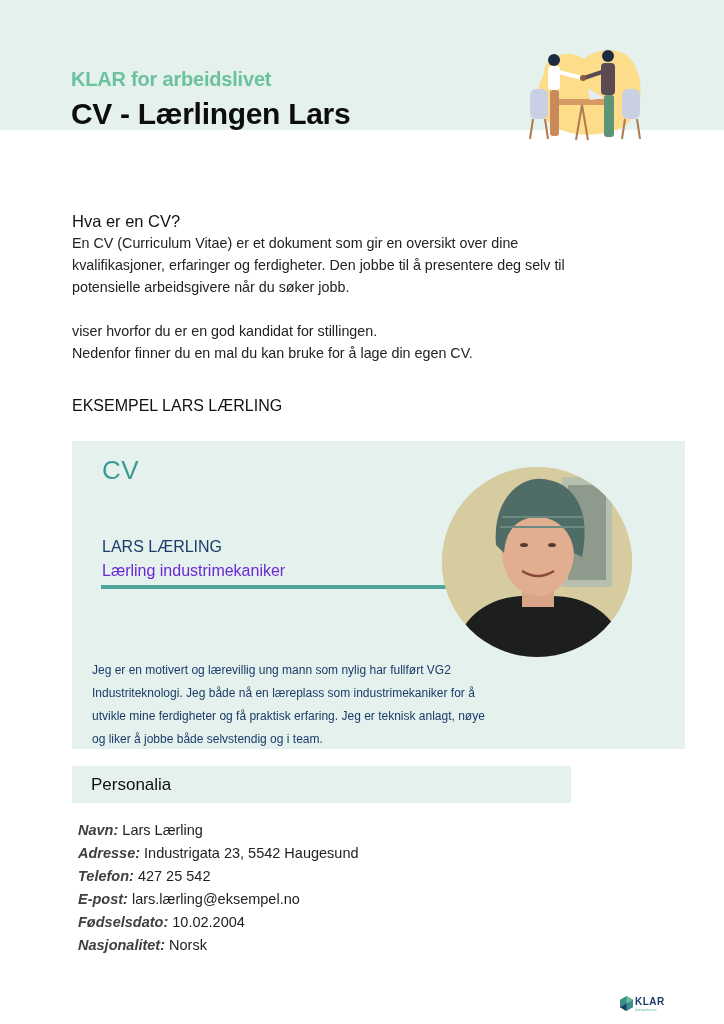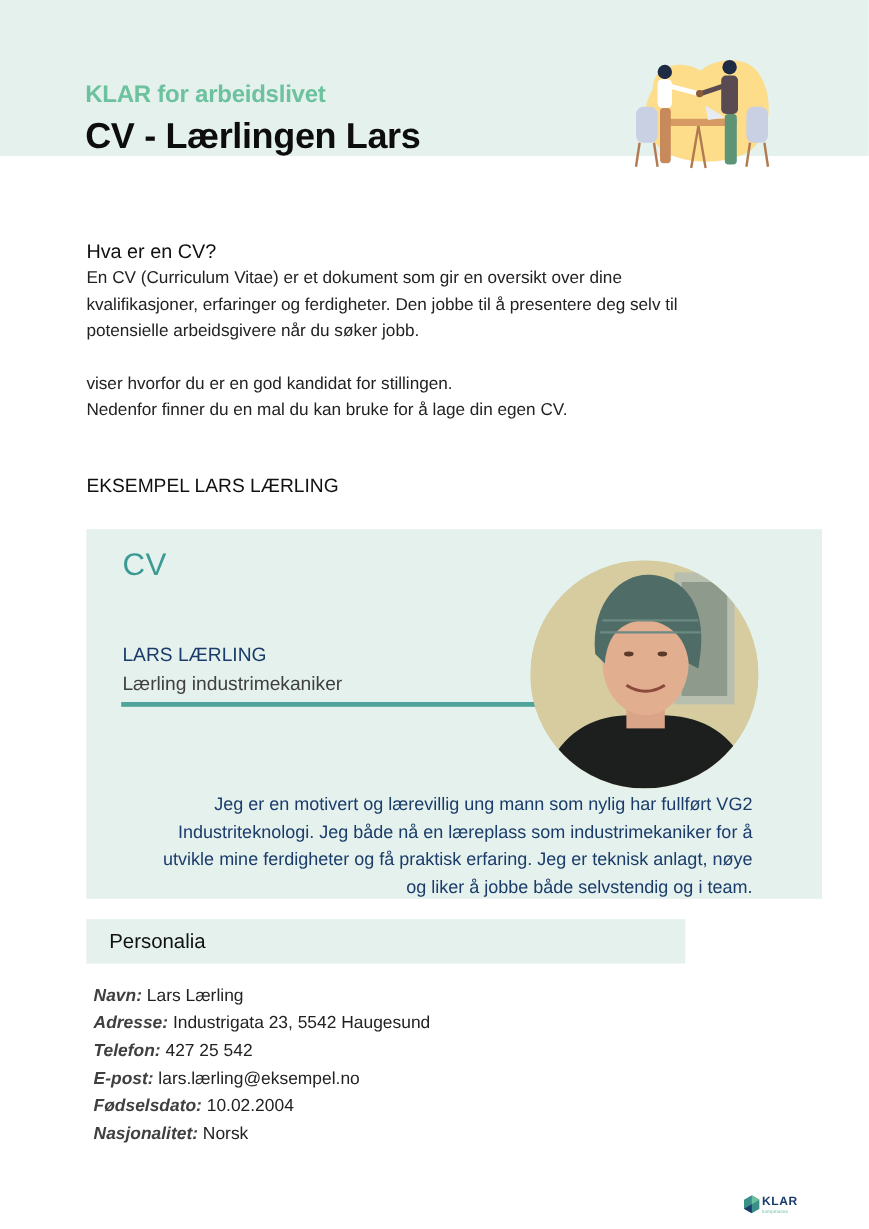--- a/index.html
+++ b/index.html
@@ -5,33 +5,33 @@
   * { box-sizing: border-box; margin: 0; padding: 0; }
   html, body { width: 724px; height: 1024px; background: #ffffff; overflow: hidden; }
   body { font-family: "Liberation Sans", "DejaVu Sans", sans-serif; color: #1e1e1e; position: relative; }
 
   .header { position: absolute; left: 0; top: 0; width: 724px; height: 130px; background: #e4f1ec; }
   .header-subtitle { position: absolute; left: 71px; top: 68px; font-size: 20px; font-weight: bold; color: #6cc19e; letter-spacing: -0.2px; }
   .header-title { position: absolute; left: 71px; top: 97px; font-size: 30px; font-weight: bold; color: #0d0d0d; letter-spacing: -0.3px; }
   .illustration { position: absolute; left: 524px; top: 44px; width: 124px; height: 104px; }
 
   .intro { position: absolute; left: 72px; top: 199px; width: 580px; }
-  .intro-heading { font-size: 16.5px; font-weight: normal; color: #111; line-height: 22px; }
+  .intro-heading { font-size: 16.5px; font-weight: normal; color: #111; line-height: 22px; margin-top: 11px; }
   .intro-text { font-size: 14.3px; line-height: 22px; color: #222; }
   .intro-gap { height: 22px; }
 
   .example-heading { position: absolute; left: 72px; top: 397px; font-size: 16px; color: #111; }
 
   .cv-card { position: absolute; left: 72px; top: 441px; width: 613px; height: 308px; background: #e4f1ec; }
   .cv-label { position: absolute; left: 30px; top: 14px; font-size: 26px; color: #3b9a93; letter-spacing: 0.5px; }
   .cv-name { position: absolute; left: 30px; top: 97px; font-size: 16px; color: #1b3c6b; }
-  .cv-role { position: absolute; left: 30px; top: 121px; font-size: 16px; color: #404040; }
+  .cv-role { position: absolute; left: 30px; top: 121px; font-size: 16px; color: #6d28d9; }
   .cv-rule { position: absolute; left: 29px; top: 144px; width: 350px; height: 4px; background: #4fa39a; }
   .cv-photo { position: absolute; left: 370px; top: 26px; width: 190px; height: 190px; border-radius: 50%; overflow: hidden; background: #d8cfa5; }
-  .cv-summary { position: absolute; left: 20px; top: 218px; width: 535px; text-align: right; font-size: 15px; line-height: 23px; color: #1b3c6b; }
+  .cv-summary { position: absolute; left: 20px; top: 218px; width: 535px; text-align: left; font-size: 12px; line-height: 23px; color: #1b3c6b; }
 
   .personalia-bar { position: absolute; left: 72px; top: 766px; width: 499px; height: 37px; background: #e4f1ec; }
   .personalia-title { position: absolute; left: 19px; top: 9px; font-size: 17px; color: #111; }
 
   .personalia-list { position: absolute; left: 78px; top: 819px; font-size: 14.5px; line-height: 23px; color: #222; }
   .personalia-list .row b { font-weight: bold; color: #404040; font-style: italic; }
 
   .footer-logo { position: absolute; left: 620px; top: 996px; width: 50px; height: 18px; }
   .footer-logo .txt { position: absolute; left: 15px; top: 0; font-size: 10px; font-weight: bold; color: #1b3c6b; letter-spacing: 0.5px; }
   .footer-logo .sub { position: absolute; left: 15px; top: 11px; font-size: 4px; color: #6cc19e; }

